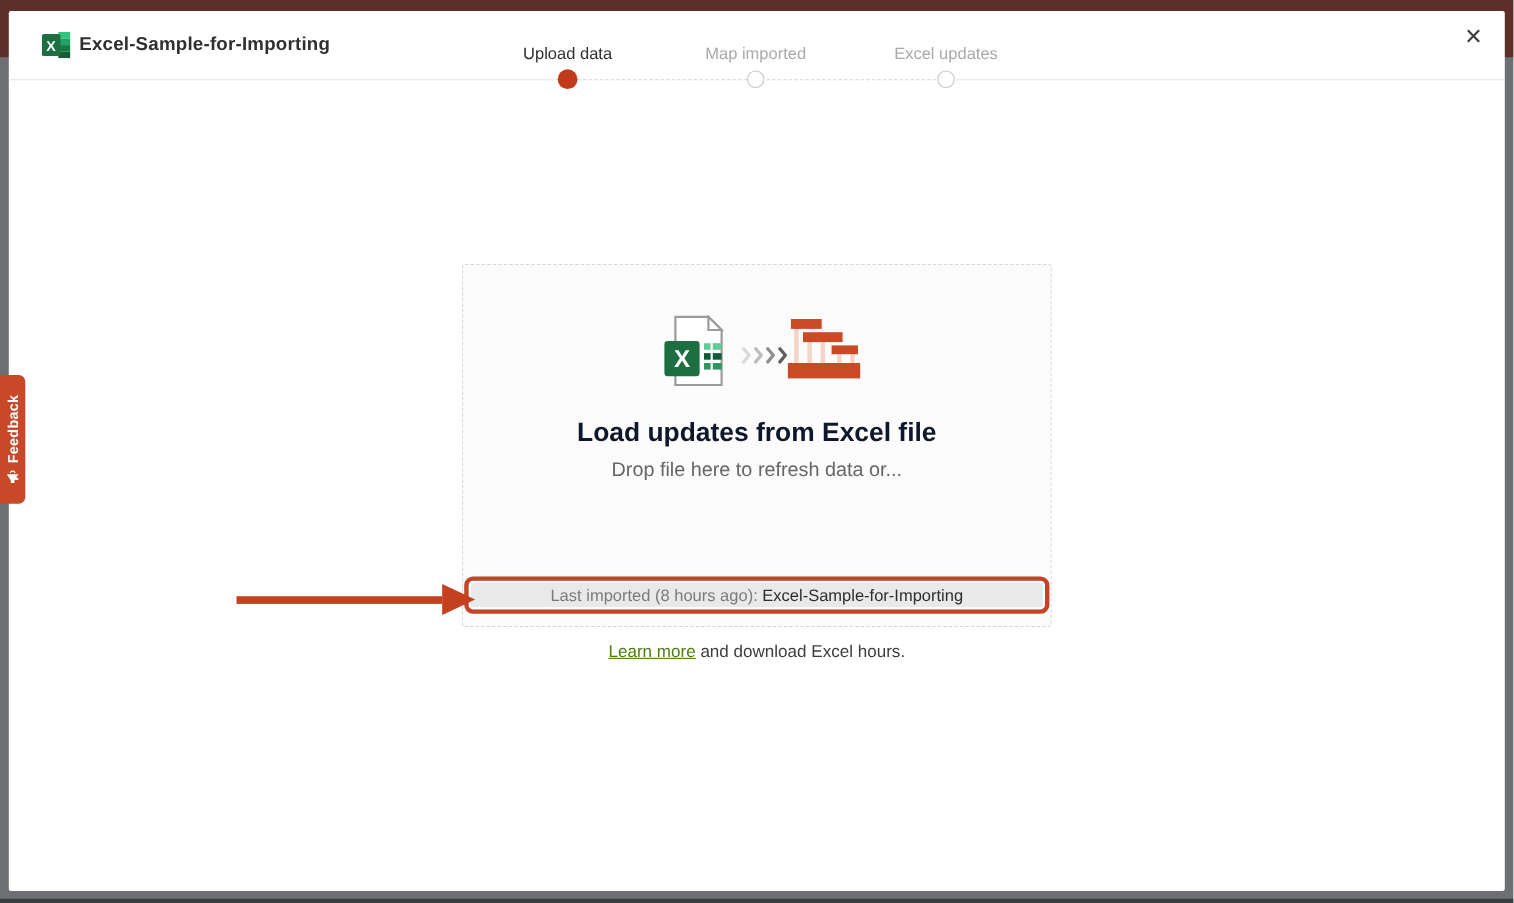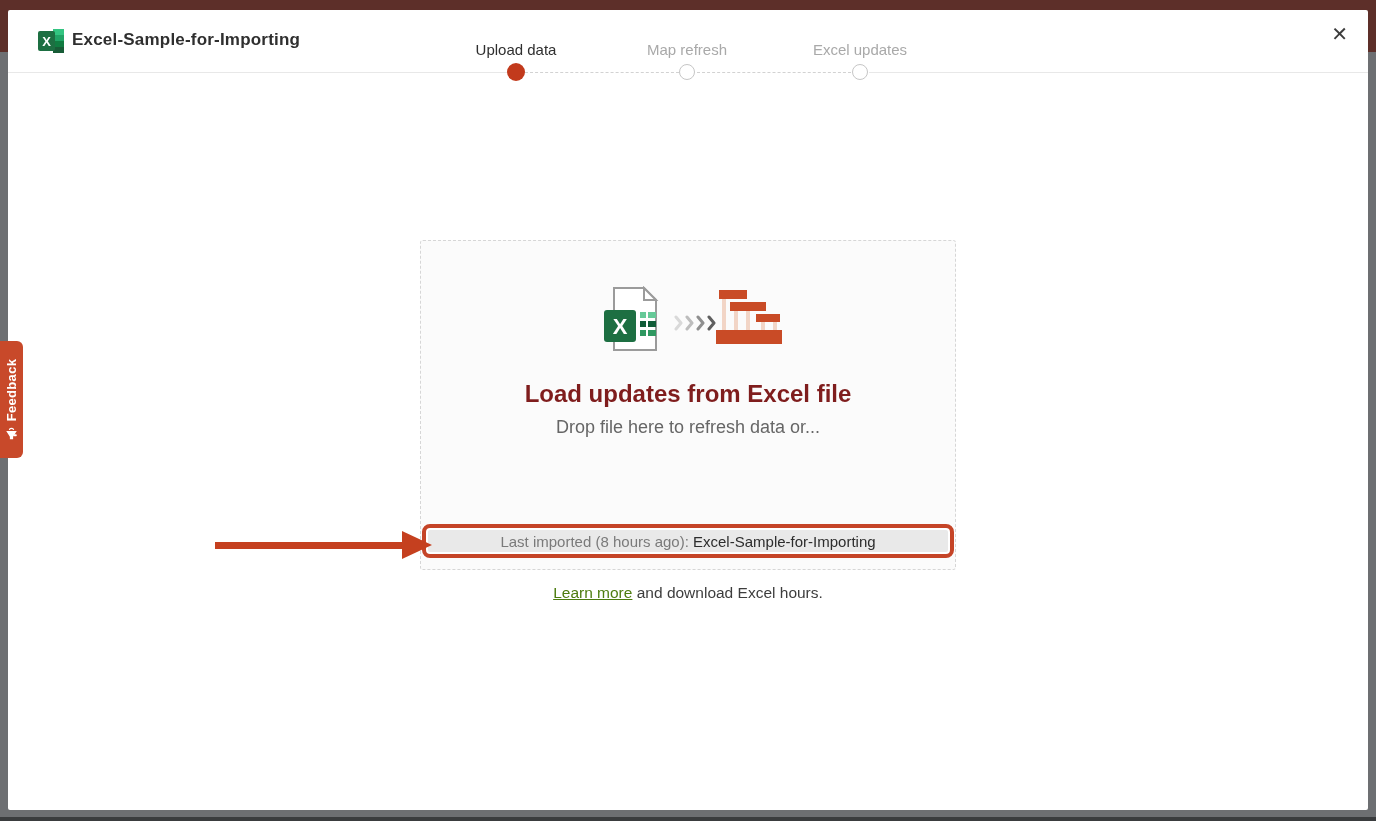--- a/index.html
+++ b/index.html
@@ -21,21 +21,21 @@
   .rail { position:absolute; height:0; border-top:1px solid #e8e8e8; top:62px; }
   .rail.dashed { border-top:1px dashed #d2d2d2; }
   .step-dot { position:absolute; left:499px; top:53px; width:18px; height:18px; border-radius:50%; background:#c23a1c; }
   .step-circle { position:absolute; top:54px; width:16px; height:16px; border-radius:50%; background:#fff; border:1px solid #c6c6c6; }
 
   
   .dropzone { position:absolute; left:412px; top:230px; width:536px; height:330px; border:1px dashed #d6d6d6; background:#fbfbfb; border-radius:3px; }
   .illus-excel { position:absolute; left:594px; top:276px; }
   .illus-chevrons { position:absolute; left:666px; top:305px; display:flex; gap:2px; }
   .illus-gantt { position:absolute; left:708px; top:280px; }
-  .dz-heading { position:absolute; left:412px; top:370px; width:536px; text-align:center; font-size:24px; font-weight:bold; color:#7f1d1d; }
+  .dz-heading { position:absolute; left:412px; top:370px; width:536px; text-align:center; font-size:24px; font-weight:bold; color:#0f172a; }
   .dz-subtext { position:absolute; left:412px; top:407px; width:536px; text-align:center; font-size:18px; color:#666666; }
   .browse-btn { position:absolute; left:614px; top:448px; width:132px; height:39px; background:#61a761; color:#ffffff; font-size:16px; font-family:inherit; border:none; border-radius:3px; cursor:pointer; }
 
   
   .last-imported { position:absolute; left:414px; top:514px; width:532px; height:34px; background:#e9e9e9; border:4px solid #c54427; border-radius:8px; box-shadow:inset 0 0 0 2px #ffffff; display:flex; align-items:center; justify-content:center; font-size:15px; cursor:pointer; }
   .li-prefix { color:#7a7a7a; white-space:pre; }
   .li-file { color:#2d2d2d; }
 
   
   .arrow-shaft { position:absolute; left:207px; top:532px; width:187px; height:7px; background:#c5401f; }
@@ -64,21 +64,21 @@
       <rect x="15" y="6" width="11" height="6" fill="#21a366"></rect>
       <rect x="15" y="12" width="11" height="6" fill="#107c41"></rect>
       <rect x="15" y="18" width="11" height="6" fill="#185c37"></rect>
       <rect x="0" y="2" width="17" height="20" rx="2" fill="#1d6f42"></rect>
       <text x="8.5" y="17" text-anchor="middle" font-size="13" font-weight="bold" fill="#ffffff" font-family="Liberation Sans, sans-serif">X</text>
     </svg>
     <div class="title">Excel-Sample-for-Importing</div>
     <button class="close-btn">✕</button>
 
     <div class="step-label active" style="left:508px">Upload data</div>
-    <div class="step-label pending" style="left:679px">Map refresh</div>
+    <div class="step-label pending" style="left:679px">Map imported</div>
     <div class="step-label pending" style="left:852px">Excel updates</div>
     <div class="rail" style="left:0;width:499px"></div>
     <div class="rail dashed" style="left:517px;width:154px"></div>
     <div class="rail dashed" style="left:689px;width:154px"></div>
     <div class="rail" style="left:861px;width:499px"></div>
     <div class="step-dot"></div>
     <div class="step-circle" style="left:671px"></div>
     <div class="step-circle" style="left:844px"></div>
 
     <div class="dropzone"></div>

